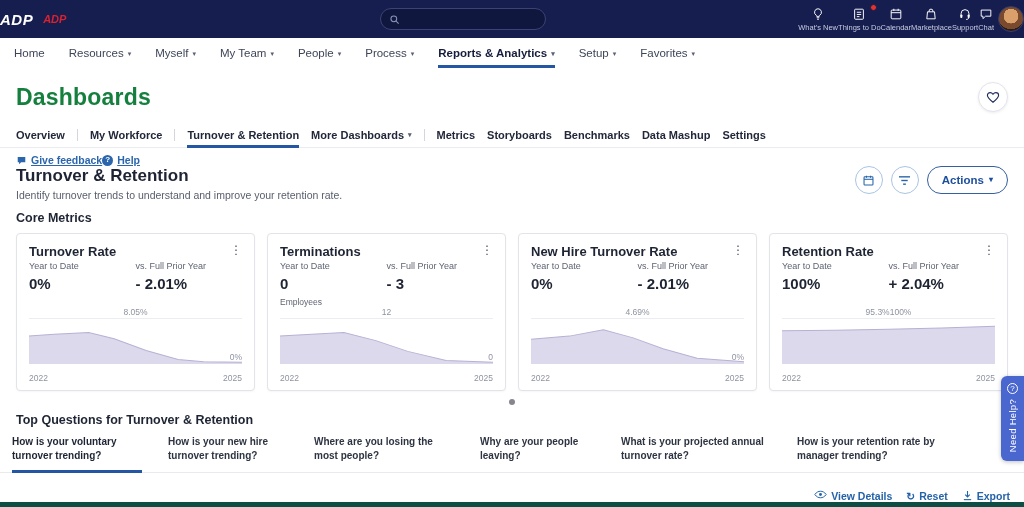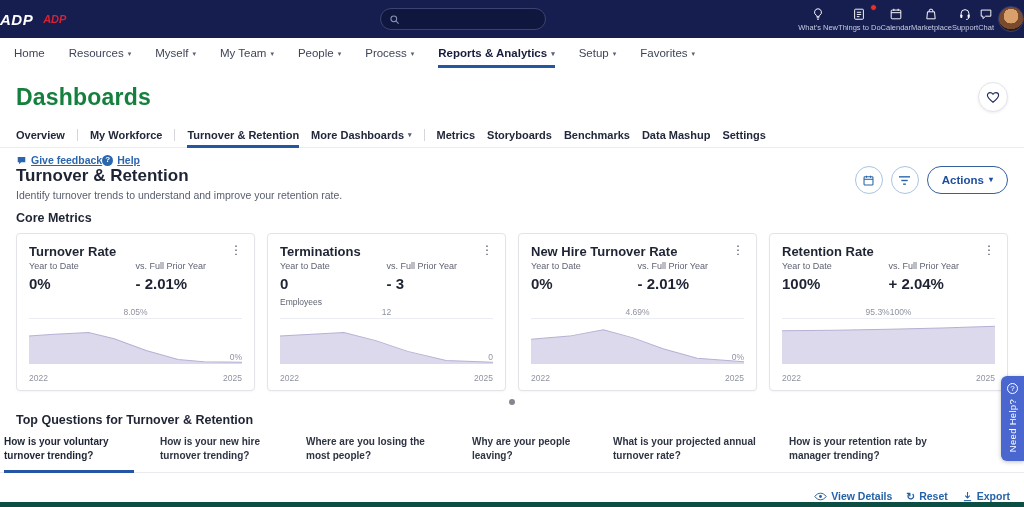--- a/index.html
+++ b/index.html
@@ -67,30 +67,30 @@
   .card-bottom{margin-top:auto}
   .unit-label{font-size:8.5px;color:#5f6472}
   .max-row{display:flex;justify-content:center;font-size:8.5px;color:#8e93a0;margin-bottom:1px}
   .chart{position:relative;height:46px;border-top:1px solid #ececf3}
   .chart svg{display:block;width:100%;height:100%}
   .end-label{position:absolute;right:0;bottom:2px;font-size:8.5px;color:#8e93a0}
   .years{display:flex;justify-content:space-between;font-size:8.5px;color:#8e93a0;margin-top:9px}
   .page-dot{width:6px;height:6px;border-radius:50%;background:#86868f;margin:8px auto 4px;cursor:pointer}
 
   
-  .qrow{display:flex;align-items:center;padding:0 4px;border-bottom:1px solid #e9e9f0}
+  .qrow{display:flex;align-items:center;padding:0 12px;border-bottom:1px solid #e9e9f0}
   .qitem{font-size:10px;line-height:1.4;color:#2e3442;font-weight:600;padding-bottom:9px;margin-right:26px;cursor:pointer;position:relative}
   .qitem.active{font-weight:bold;color:#1e2433}
   .qitem.active::after{content:"";position:absolute;left:0;right:0;bottom:-1px;height:3px;background:#2456a4}
   .qitem:nth-child(1){width:130px}.qitem:nth-child(2){width:120px}.qitem:nth-child(3){width:140px}
   .qitem:nth-child(4){width:115px}.qitem:nth-child(5){width:150px}.qitem:nth-child(6){width:160px}
 
   
   .footer-links{position:absolute;right:14px;bottom:5px;display:flex;gap:14px;align-items:center;font-size:10.5px;color:#2563a8;font-weight:bold}
-  .fl{display:flex;align-items:center;gap:4px;cursor:pointer}
+  .fl{display:flex;align-items:flex-start;gap:4px;cursor:pointer}
   .fl svg{display:block}
   .need-help{position:absolute;right:0;top:376px;width:23px;padding:7px 0 9px;background:#4a66cf;border-radius:6px 0 0 6px;display:flex;flex-direction:column;align-items:center;gap:5px;color:#fff;cursor:pointer;box-shadow:0 1px 4px rgba(0,0,0,.25)}
   .nh-q{border:1px solid #fff;color:#fff}
   .nh-label{writing-mode:vertical-rl;transform:rotate(180deg);font-size:9.5px;letter-spacing:.3px;white-space:nowrap}
   .bottom-strip{position:absolute;left:0;right:0;bottom:0;height:5px;background:#0d4e44}
 </style>
 </head>
 <body>
 
 <div class="app">

